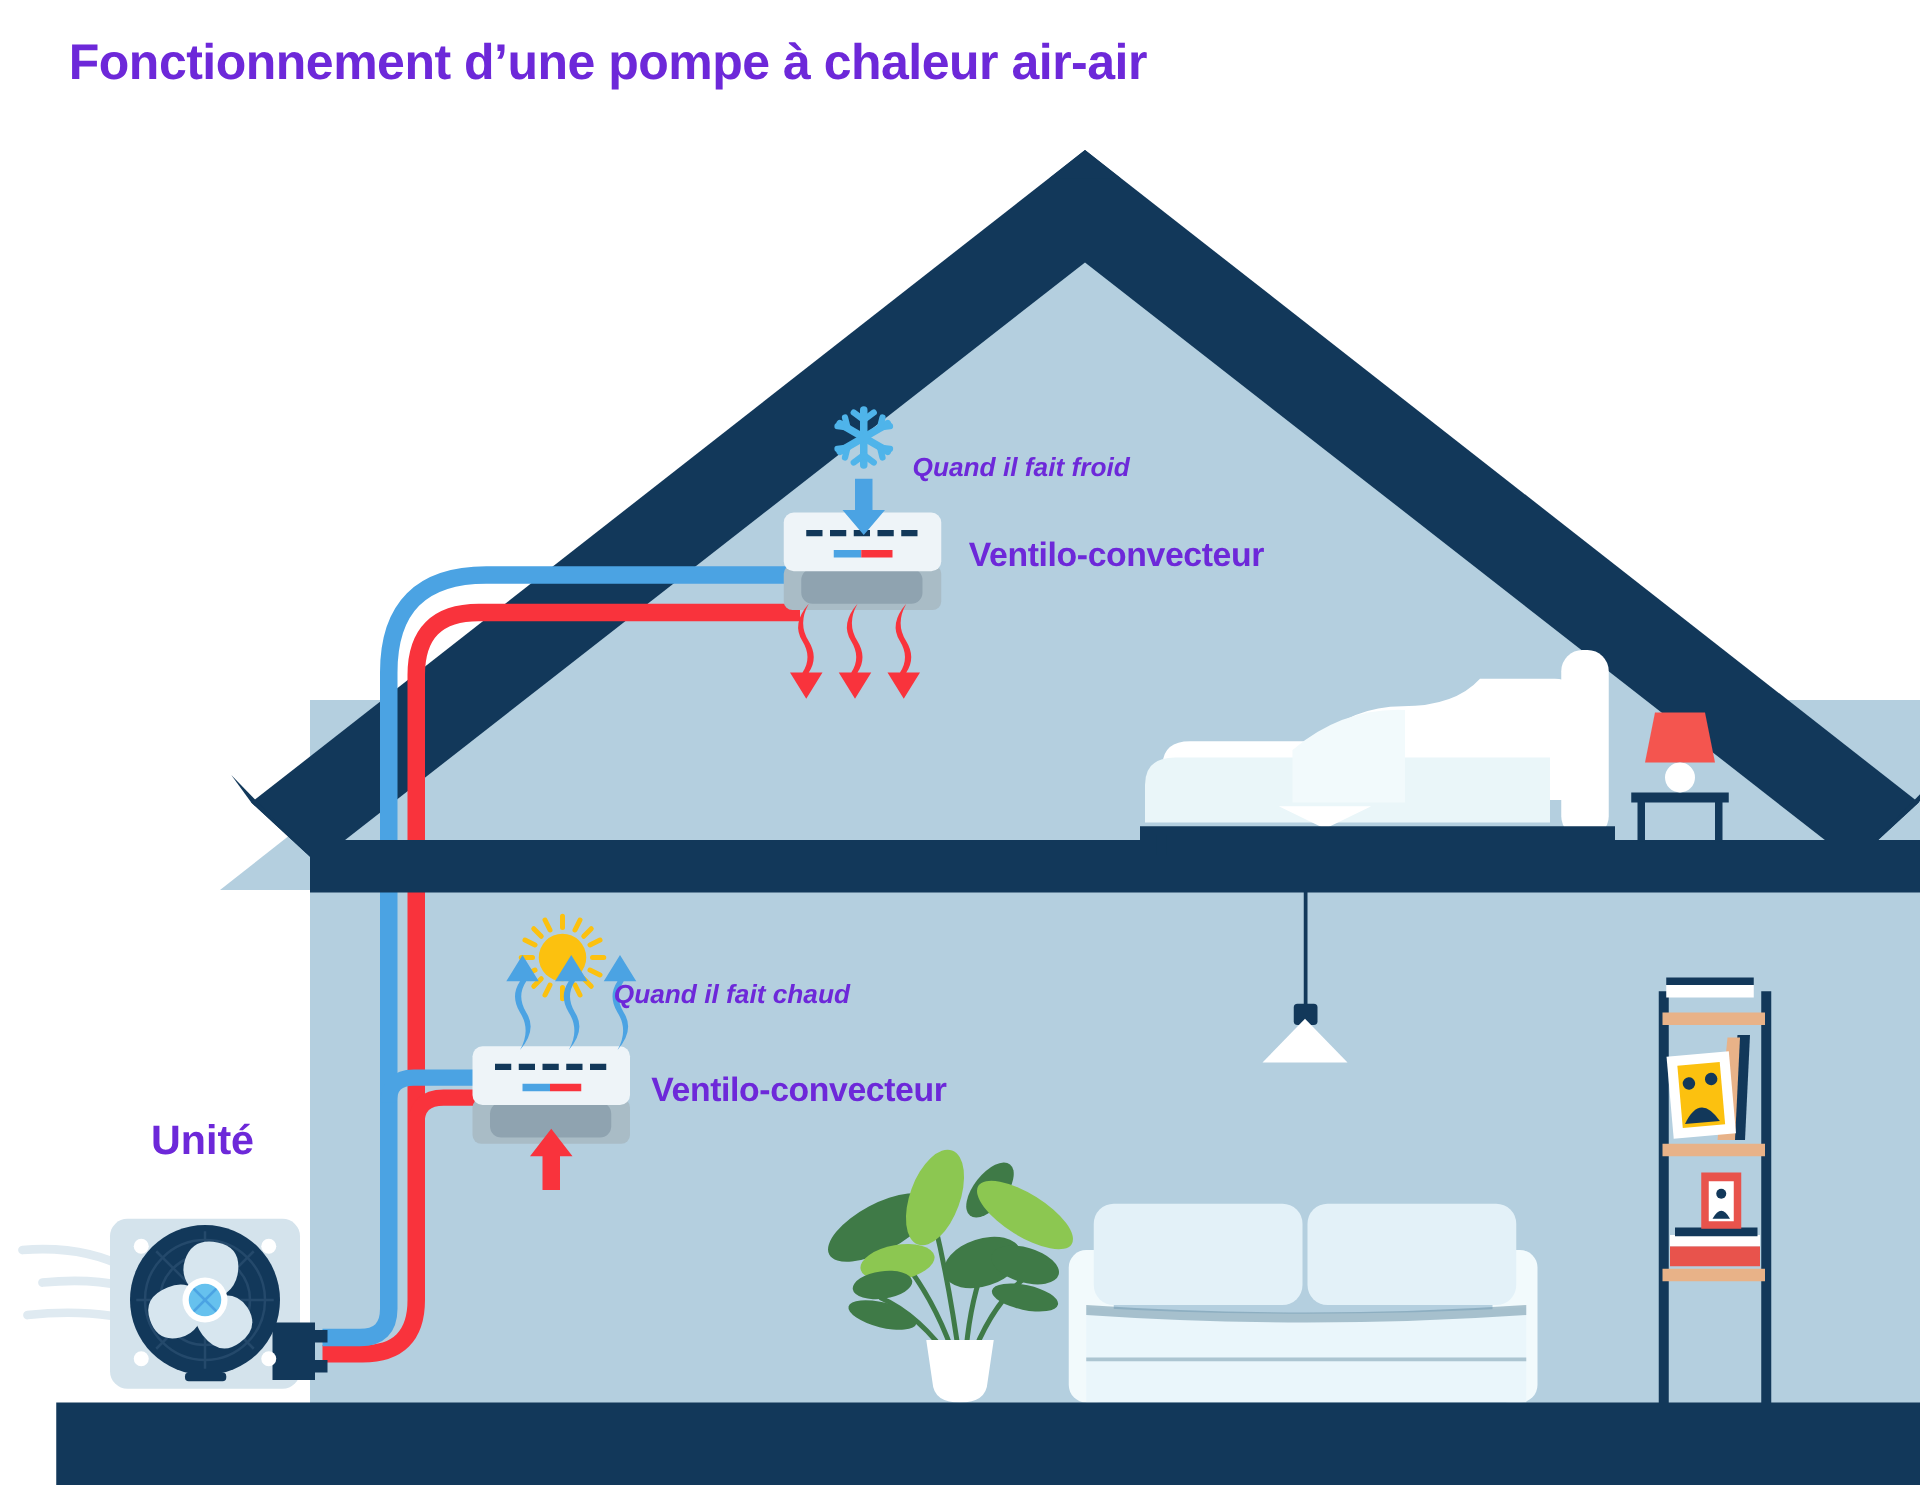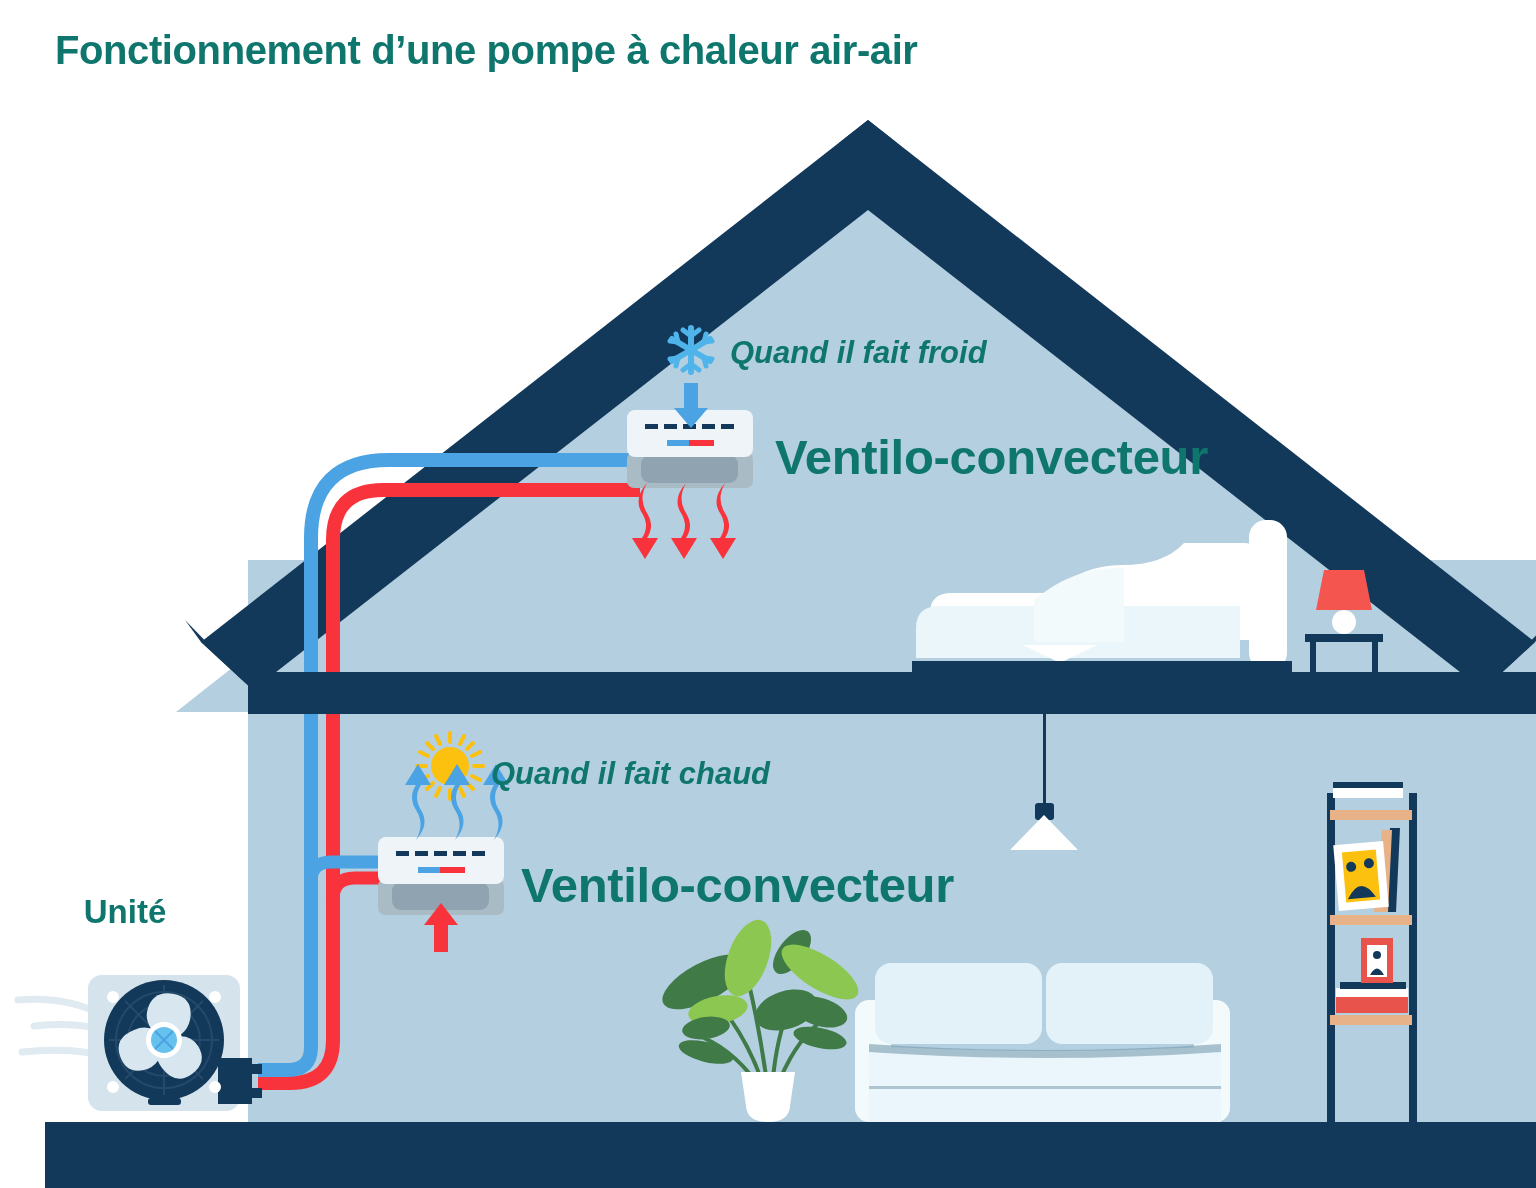--- a/index.html
+++ b/index.html
@@ -5,34 +5,34 @@
 <style>
   html,body{margin:0;padding:0;background:#ffffff;}
   body{
     width:1536px;height:1188px;position:relative;overflow:hidden;
     font-family:"Liberation Sans","DejaVu Sans",sans-serif;
   }
   #stage{position:absolute;inset:0;width:1536px;height:1188px;}
   #stage svg{display:block;width:1536px;height:1188px;}
 
   
-  .txt{position:absolute;white-space:nowrap;color:#0f766e;}
+  .txt{position:absolute;white-space:nowrap;color:#6d28d9;}
   #page-title{
     left:55px;top:28px;font-size:40px;font-weight:bold;
     letter-spacing:-0.4px;
   }
-  .label-big{font-size:49px;font-weight:bold;letter-spacing:-0.3px;}
-  .label-italic{font-size:31px;font-weight:bold;font-style:italic;}
+  .label-big{font-size:27px;font-weight:bold;letter-spacing:-0.3px;}
+  .label-italic{font-size:21px;font-weight:bold;font-style:italic;margin-top:28px;}
   #fcu-top-label{left:775px;top:429px;}
   #fcu-bot-label{left:521px;top:857px;}
   #cold-label{left:730px;top:335px;}
   #hot-label{left:491px;top:756px;}
   #outdoor-label{
     left:0px;top:893px;width:250px;text-align:center;
-    font-size:33px;font-weight:bold;line-height:1.14;white-space:normal;
+    font-size:33px;font-weight:bold;line-height:1.14;white-space:normal;padding-left:37px;
   }
 </style>
 </head>
 <body>
 
 <div id="stage">
 <svg viewBox="0 0 1536 1188" xmlns="http://www.w3.org/2000/svg">
 
   <defs>
     <clipPath id="clipHouse">

